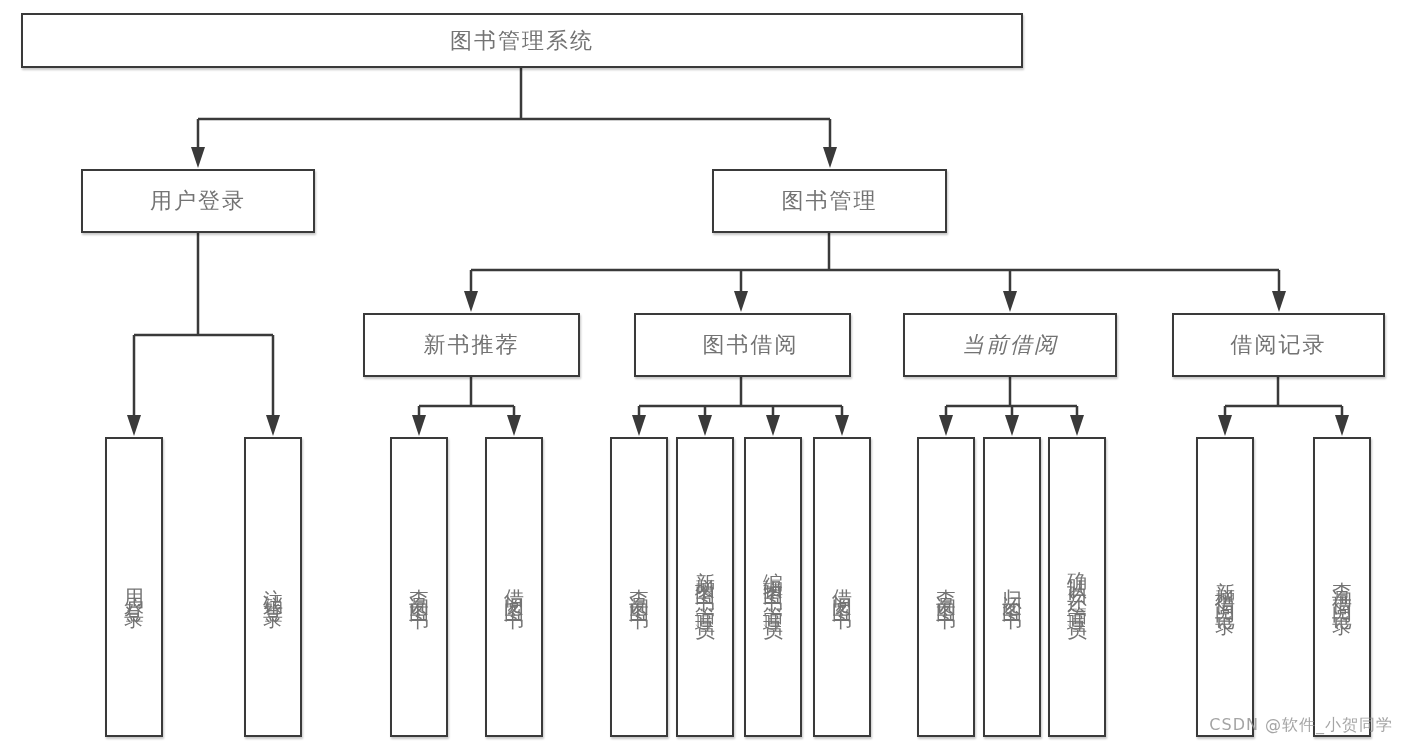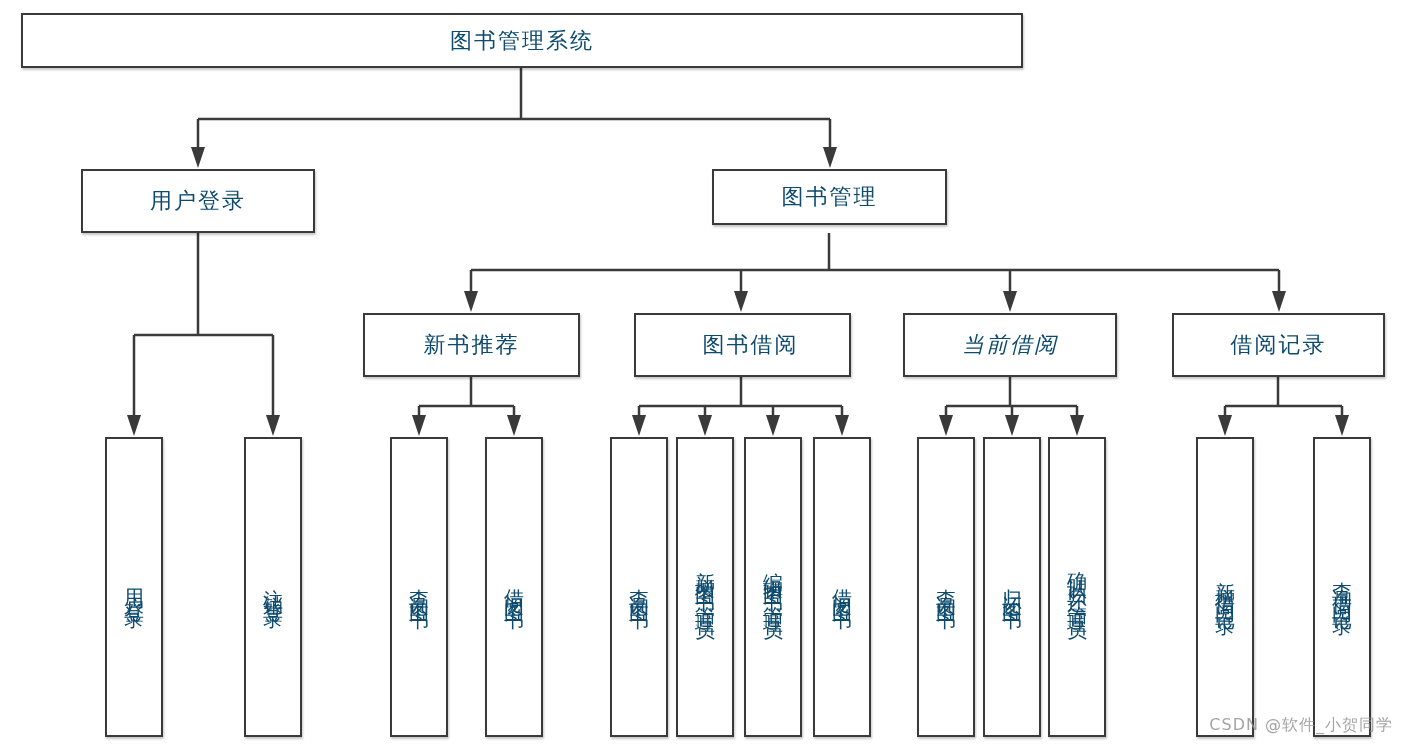--- a/index.html
+++ b/index.html
@@ -18,21 +18,21 @@
     height: 747px;
   }
   .node {
     position: absolute;
     box-sizing: border-box;
     background: #ffffff;
     border: 2.5px solid #3a3a3a;
     display: flex;
     align-items: center;
     justify-content: center;
-    color: #0c4a6e;
+    color: #737373;
     box-shadow: 1px 2px 2px rgba(0,0,0,0.22);
     z-index: 2;
   }
   .hnode { font-size: 22px; letter-spacing: 2px; white-space: nowrap; }
   .vnode { width: 58px; height: 300px; top: 437px; }
   .vnode span {
     writing-mode: vertical-rl;
     text-orientation: mixed;
     font-size: 20px;
     letter-spacing: 7px;
@@ -95,21 +95,21 @@
     </g>
   </svg>
 
   <div class="node hnode" style="left:21px; top:13px; width:1002px; height:55px;">
     <span>图书管理系统</span>
   </div>
 
   <div class="node hnode" style="left:81px; top:169px; width:234px; height:64px;">
     <span>用户登录</span>
   </div>
-  <div class="node hnode" style="left:712px; top:169px; width:235px; height:56px;">
+  <div class="node hnode" style="left:712px; top:169px; width:235px; height:64px;">
     <span>图书管理</span>
   </div>
 
   <div class="node hnode" style="left:363px; top:313px; width:217px; height:64px;font-family:Liberation Serif, serif;">
     <span>新书推荐</span>
   </div>
   <div class="node hnode" style="left:634px; top:313px; width:217px; height:64px;padding-left:16px;">
     <span>图书借阅</span>
   </div>
   <div class="node hnode" style="left:903px; top:313px; width:214px; height:64px;font-style:italic;">

